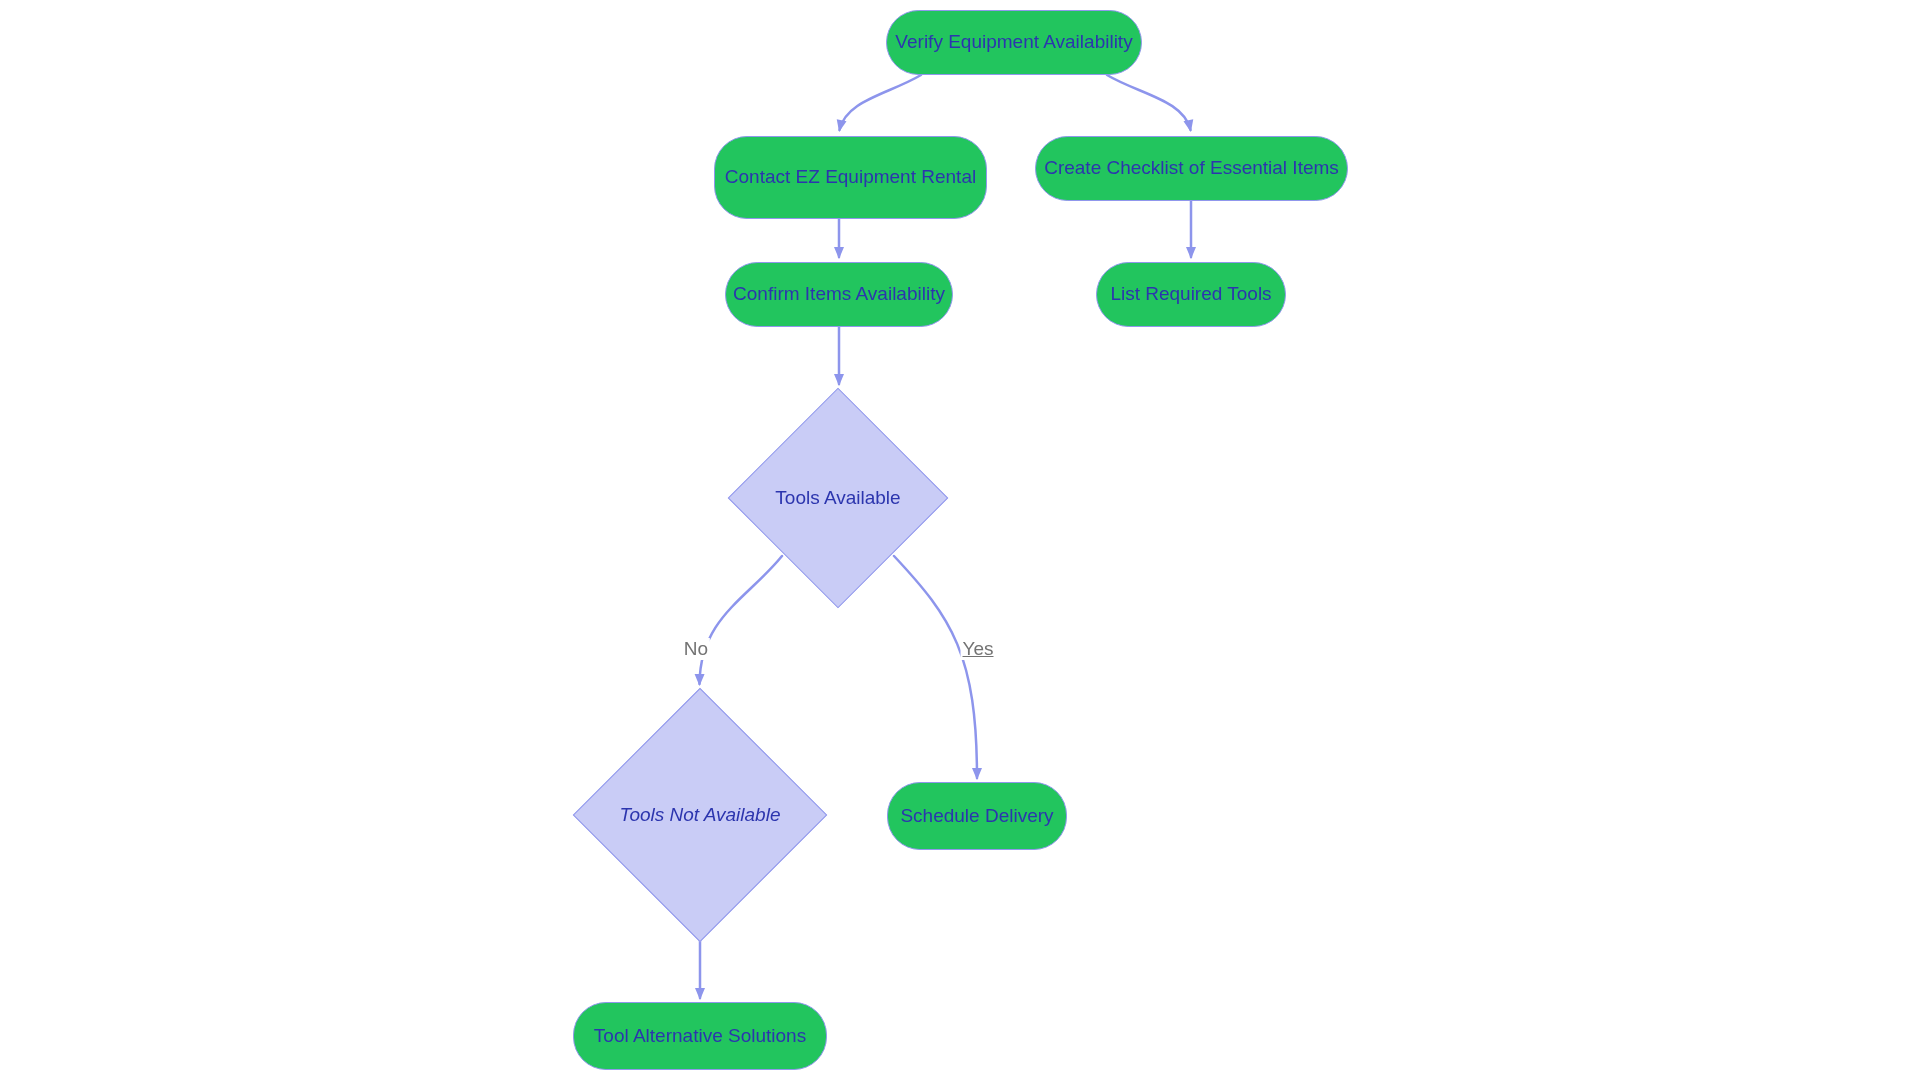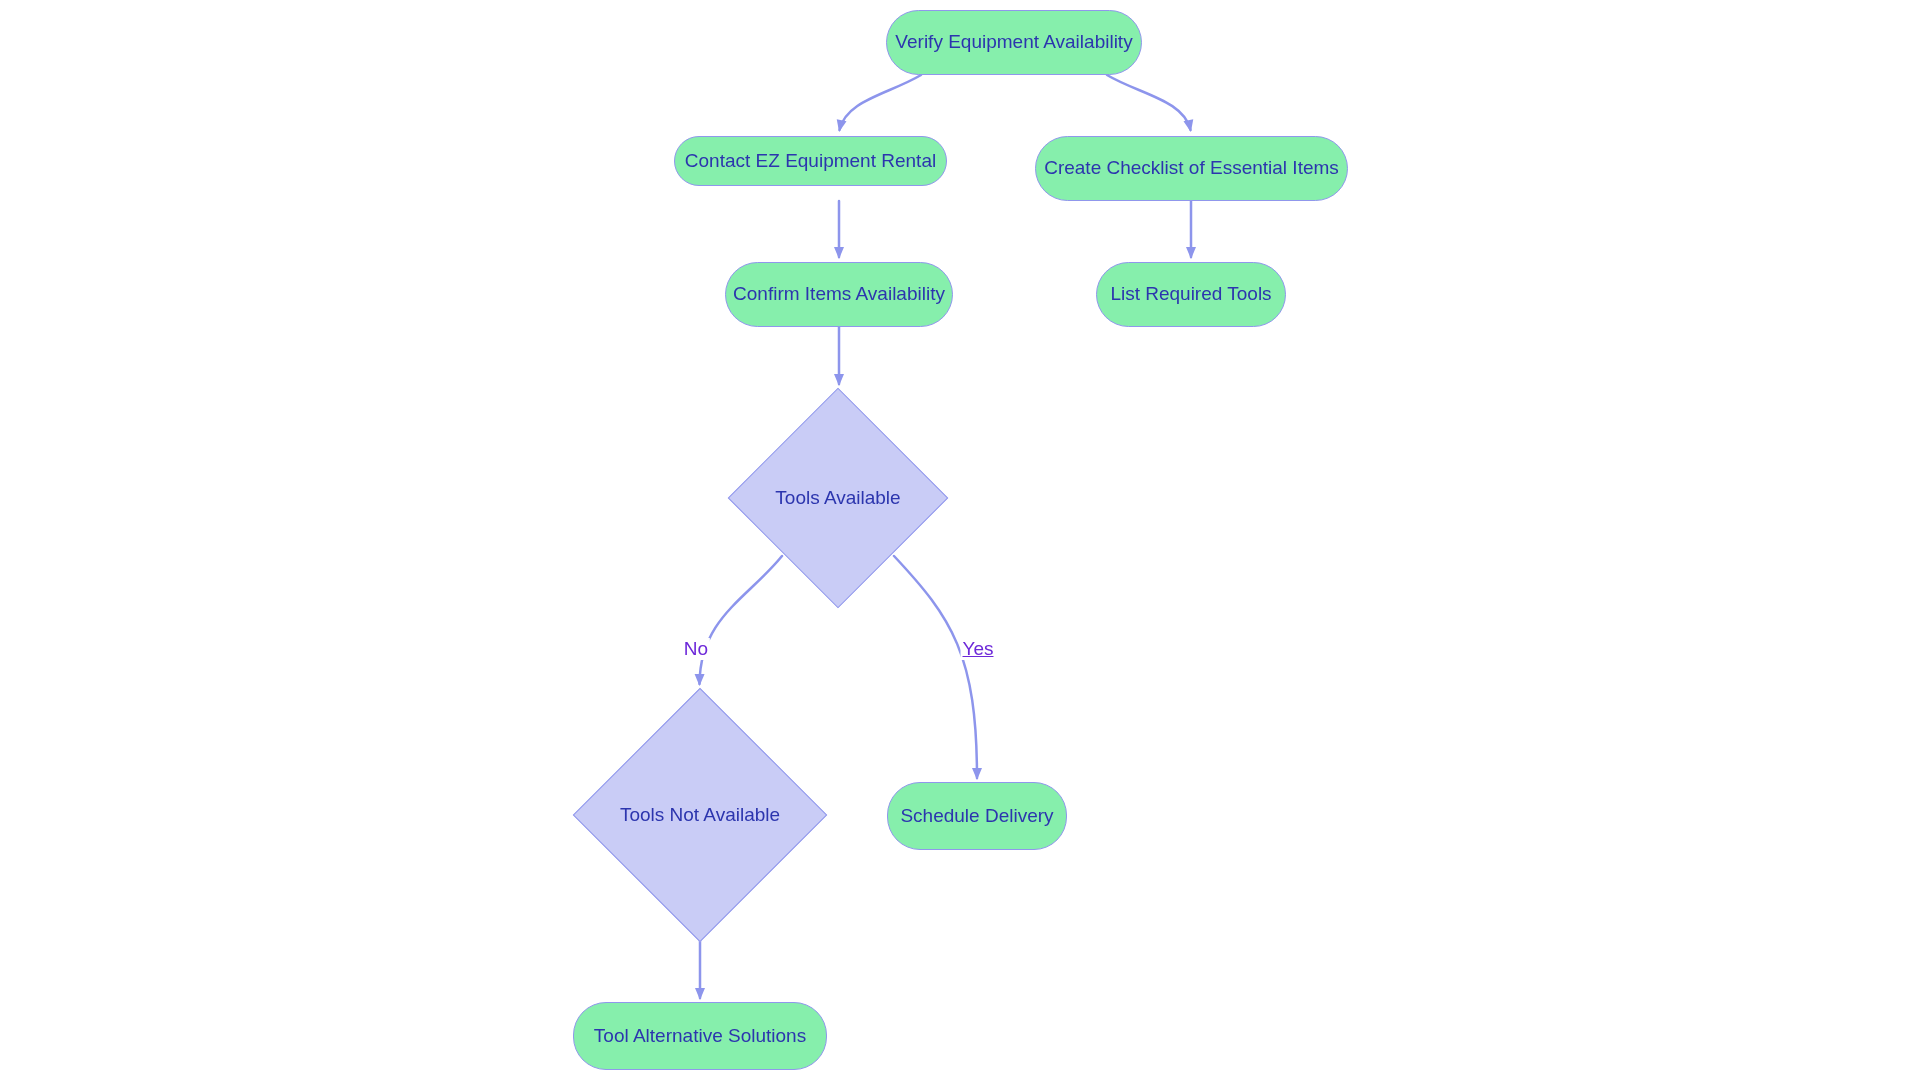--- a/index.html
+++ b/index.html
@@ -26,42 +26,42 @@
     position: absolute;
     display: flex;
     align-items: center;
     justify-content: center;
     color: #2c35ae;
     font-size: 19px;
     line-height: 1.2;
     text-align: center;
   }
   .pill {
-    background: #86efac;
+    background: #22c55e;
     border: 1.5px solid #9097ec;
     border-radius: 33px;
     box-sizing: border-box;
   }
   .diamond .diamond-shape {
     position: absolute;
     inset: 0;
     background: #c9ccf6;
     border: 1.5px solid #9097ec;
     transform: rotate(45deg);
     box-sizing: border-box;
   }
   .node-label {
     position: relative;
     white-space: nowrap;
     padding: 0 6px;
   }
   .edge-label {
     position: absolute;
     transform: translate(-50%, -50%);
-    color: #6d28d9;
+    color: #737373;
     font-size: 19px;
     background: #ffffff;
     padding: 0 2px;
     white-space: nowrap;
   }
 </style>
 </head>
 <body>
 
 <div class="stage">
@@ -81,42 +81,42 @@
       <path d="M 782 556 C 747 599, 700 618, 699.5 684" marker-end="url(#arrowhead)"></path>
       <path d="M 894 556 C 952 618, 977 655, 977 778" marker-end="url(#arrowhead)"></path>
       <path d="M 700 941 L 700 998" marker-end="url(#arrowhead)"></path>
     </g>
   </svg>
 
   <div class="node pill" style="left:886px; top:10px; width:256px; height:65px;">
     <span class="node-label">Verify Equipment Availability</span>
   </div>
 
-  <div class="node pill" style="left:674px; top:136px; width:273px; height:50px;">
+  <div class="node pill" style="left:714px; top:136px; width:273px; height:83px;">
     <span class="node-label">Contact EZ Equipment Rental</span>
   </div>
 
   <div class="node pill" style="left:1035px; top:136px; width:313px; height:65px;">
     <span class="node-label">Create Checklist of Essential Items</span>
   </div>
 
   <div class="node pill" style="left:725px; top:262px; width:228px; height:65px;">
     <span class="node-label">Confirm Items Availability</span>
   </div>
 
   <div class="node pill" style="left:1096px; top:262px; width:190px; height:65px;">
     <span class="node-label">List Required Tools</span>
   </div>
 
   <div class="node diamond" style="left:760px; top:420px; width:156px; height:156px;">
     <div class="diamond-shape"></div>
     <span class="node-label">Tools Available</span>
   </div>
 
-  <div class="node diamond" style="left:610px; top:725px; width:180px; height:180px;">
+  <div class="node diamond" style="left:610px; top:725px; width:180px; height:180px;font-style:italic;">
     <div class="diamond-shape"></div>
     <span class="node-label">Tools Not Available</span>
   </div>
 
   <div class="node pill" style="left:887px; top:782px; width:180px; height:68px;text-align:center;">
     <span class="node-label">Schedule Delivery</span>
   </div>
 
   <div class="node pill" style="left:573px; top:1002px; width:254px; height:68px;">
     <span class="node-label">Tool Alternative Solutions</span>

